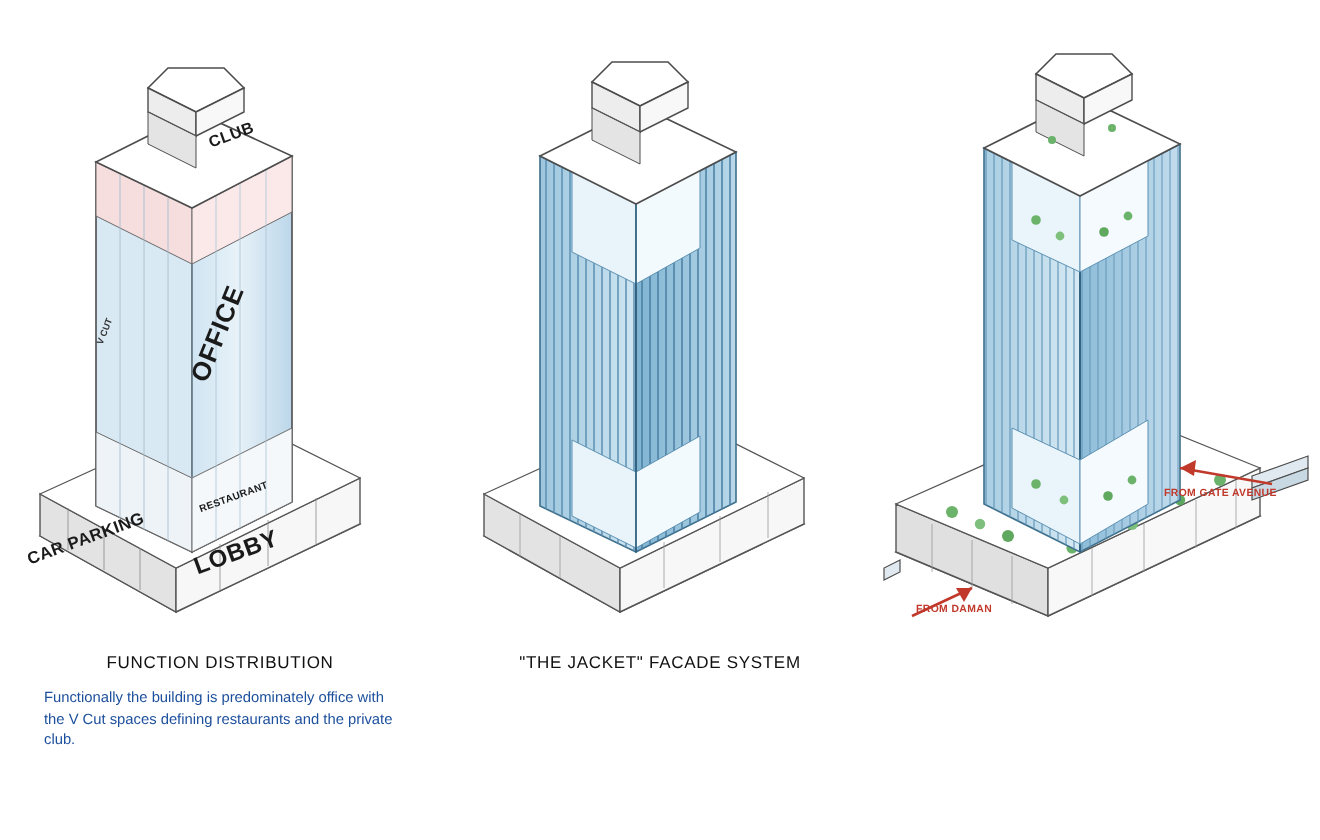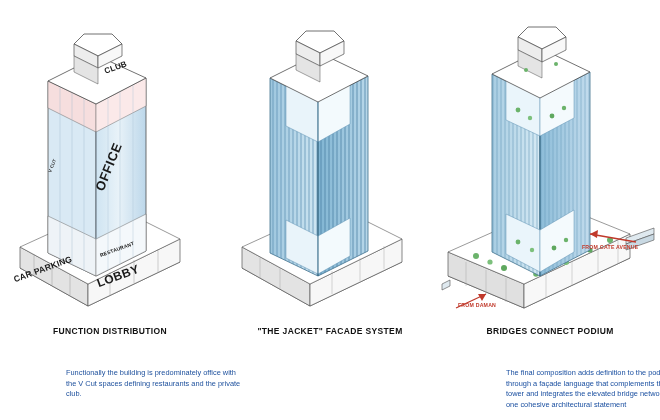--- a/index.html
+++ b/index.html
@@ -35,32 +35,31 @@
   }
   .caption-title {
     position: absolute;
     top: 326px;
     left: 0;
     width: 220px;
     text-align: center;
     font-size: 8.5px;
     letter-spacing: 0.35px;
     color: #111111;
-    font-weight: bold;
+    font-weight: normal;
   }
   .caption-body {
     position: absolute;
-    top: 368px;
+    top: 344px;
     left: 22px;
     width: 176px;
     font-size: 7.4px;
     line-height: 10.6px;
     color: #1c4f9c;
     text-align: left;
-    margin-left: 44px;
   }
   .caption-body.dark {
     color: #1a4fa0;
   }
 
   
   .lbl {
     position: absolute;
     font-weight: bold;
     color: #1a1a1a;
@@ -324,17 +323,15 @@
           <polygon points="150,228 158,224 157,232" fill="#c0392b"></polygon>
           <line x1="16" y1="302" x2="46" y2="288" stroke="#c0392b" stroke-width="1.3"></line>
           <polygon points="46,288 38,288 42,295" fill="#c0392b"></polygon>
         </g>
       </svg>
 
       <div class="annot" style="top:238px; left:142px;">FROM GATE AVENUE</div>
       <div class="annot" style="top:296px; left:18px;">FROM DAMAN</div>
     </div>
 
-    <div class="caption-title">BRIDGES CONNECT PODIUM</div>
-    <div class="caption-body dark">The final composition adds definition to the podium through a façade language that complements the tower and integrates the elevated bridge network into one cohesive architectural statement</div>
   </div>
 
 </div>
 
 </body></html>

